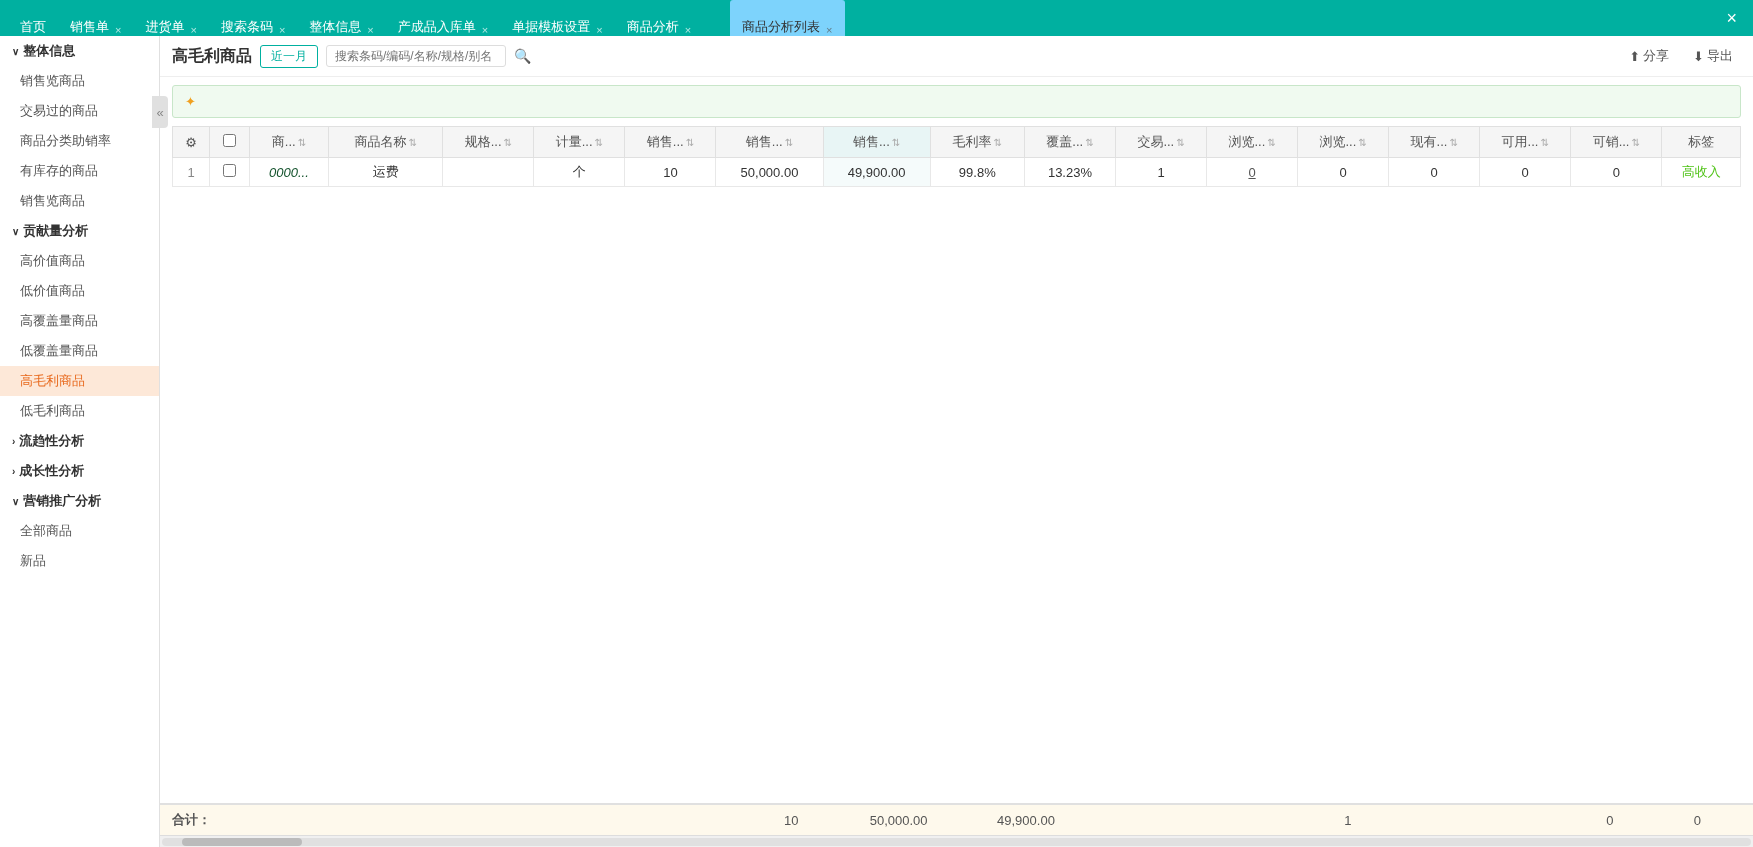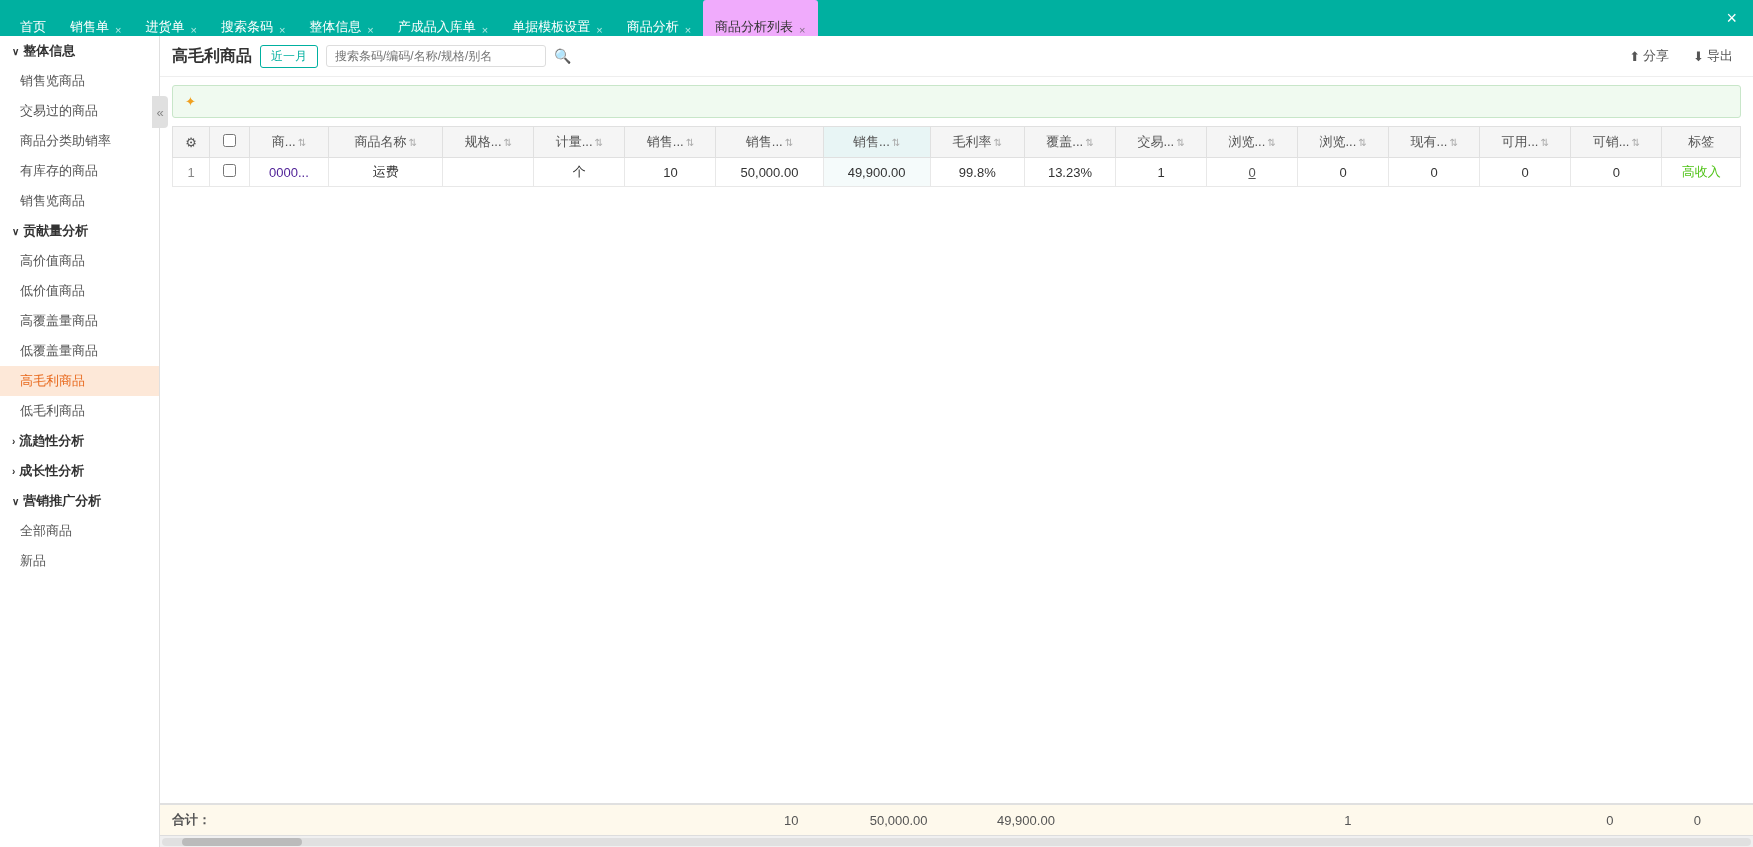--- a/index.html
+++ b/index.html
@@ -109,21 +109,21 @@
       padding: 2px 10px;
       border-radius: 3px;
       cursor: pointer;
       font-size: 12px;
     }
     .search-box {
       border: 1px solid #ddd;
       border-radius: 3px;
       padding: 3px 8px;
       font-size: 12px;
-      width: 220px;
+      width: 180px;
       outline: none;
       color: #999;
     }
     .search-icon-btn {
       background: none;
       border: none;
       cursor: pointer;
       color: #888;
       font-size: 14px;
     }
@@ -258,21 +258,21 @@
     <span class="close-btn">×</span>
   </div>
   <div class="nav-item">
     <span>单据模板设置</span>
     <span class="close-btn">×</span>
   </div>
   <div class="nav-item">
     <span>商品分析</span>
     <span class="close-btn">×</span>
   </div>
-  <div class="nav-item active" style="background:#f0abfc;color:#333;">
+  <div class="nav-item active" style="background:#7dd3fc;color:#333;margin-left:27px;">
     <span>商品分析列表</span>
     <span class="close-btn" style="color:#555;">×</span>
   </div>
   <div class="nav-right">×</div>
 </div>
 
 <div class="main-layout" style="position:relative;">
 
   <div class="sidebar">
 
@@ -389,21 +389,21 @@
             <th><span>现有...</span><span class="sort-arrows">⇅</span></th>
             <th><span>可用...</span><span class="sort-arrows">⇅</span></th>
             <th><span>可销...</span><span class="sort-arrows">⇅</span></th>
             <th><span>标签</span></th>
           </tr>
         </thead>
         <tbody id="table-body">
         <tr>
       <td style="color:#888;">1</td>
       <td><input type="checkbox" style=""></td>
-      <td style="color:#4c1d95;">0000...</td>
+      <td style="color:#14532d;font-style:italic;">0000...</td>
       <td>运费</td>
       <td></td>
       <td>个</td>
       <td>10</td>
       <td>50,000.00</td>
       <td style="background:#f5fbfb;">49,900.00</td>
       <td>99.8%</td>
       <td>13.23%</td>
       <td>1</td>
       <td style="text-decoration:underline;cursor:pointer;color:#555;">0</td>

